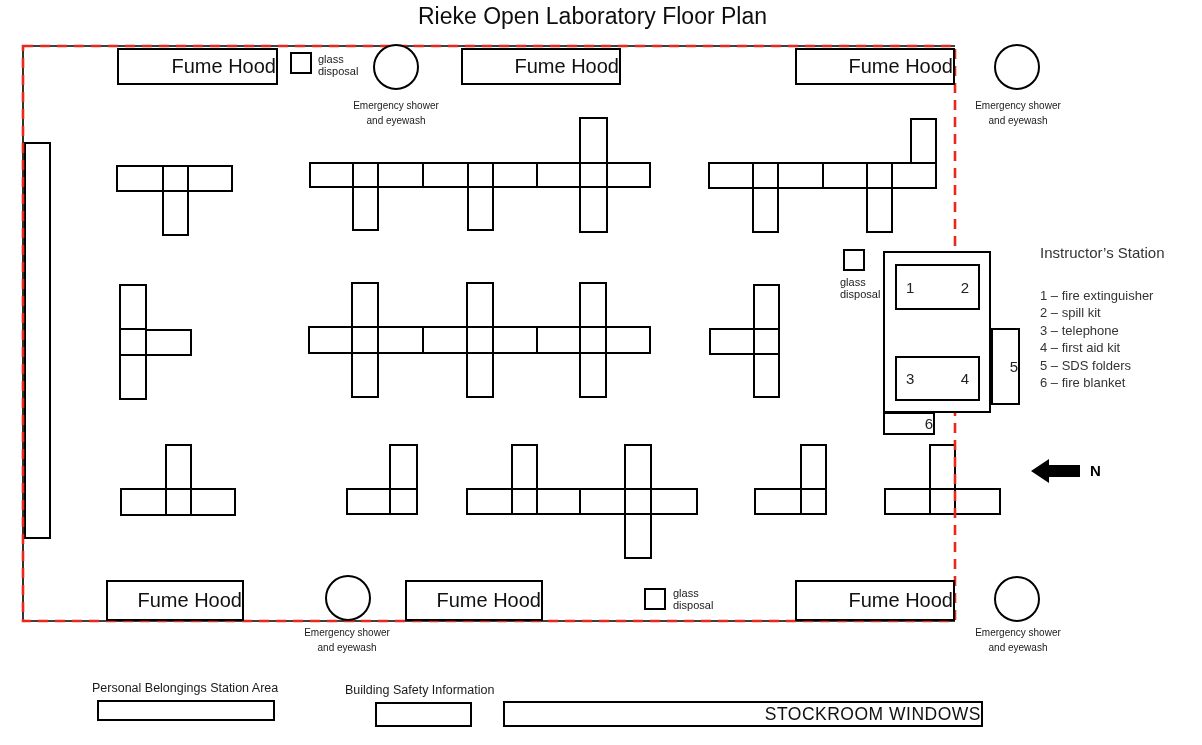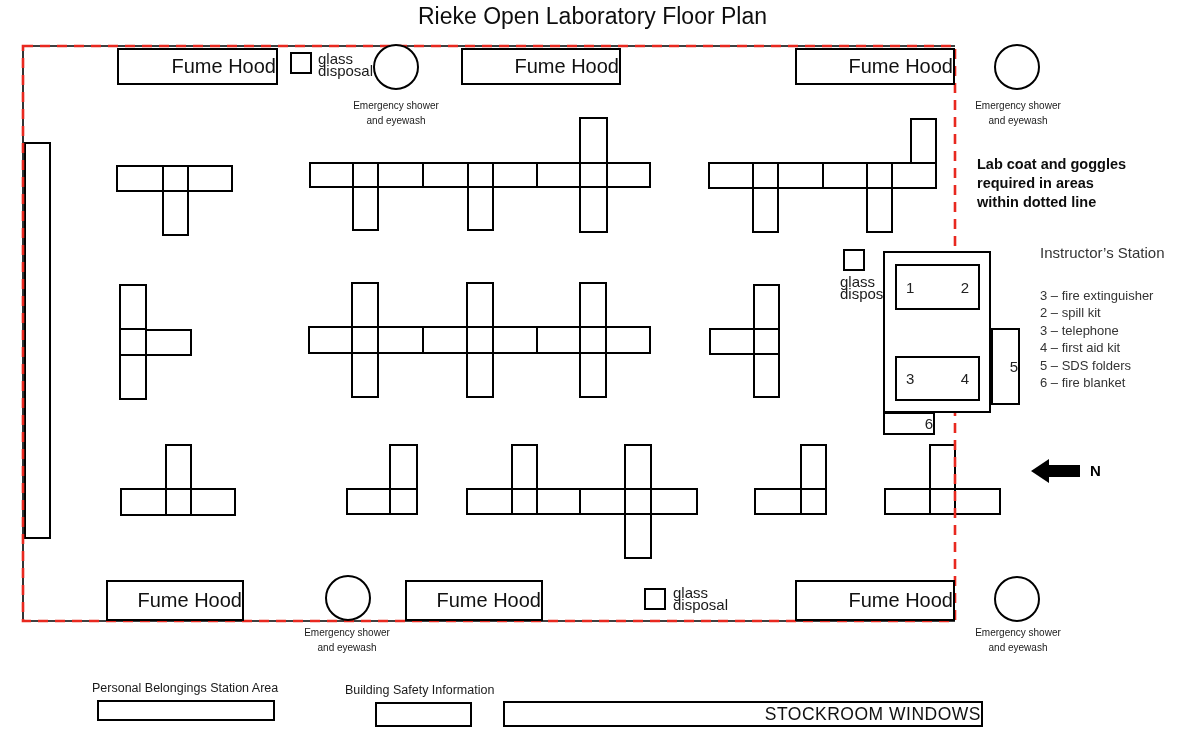--- a/index.html
+++ b/index.html
@@ -7,21 +7,21 @@
   body{font-family:"Liberation Sans",sans-serif;color:#000}
   .canvas{position:relative;width:1202px;height:745px;background:#fff;overflow:hidden}
   .svgwrap{position:absolute;left:0;top:0}
   .box{position:absolute;border:2px solid #000;background:#fff}
   .flexc{display:flex;align-items:center;justify-content:flex-end}
   .title{position:absolute;left:0;top:3px;width:1185px;text-align:center;
          font-size:23px;font-weight:normal;color:#0d0d0d}
   .fume{font-size:20px;color:#111}
   .sq{position:absolute;width:22px;height:22px;border:2px solid #000;background:#fff}
   .circle{position:absolute;width:46px;height:46px;border:2px solid #000;border-radius:50%;background:#fff}
-  .gd-label{position:absolute;font-size:15px;line-height:12px;color:#1a1a1a}
+  .gd-label{position:absolute;font-size:11px;line-height:12px;color:#1a1a1a}
   .shower-label{position:absolute;width:130px;transform:translateX(-50%);
                 text-align:center;font-size:10px;line-height:14.5px;color:#1a1a1a}
   .note{position:absolute;font-weight:bold;font-size:14.5px;line-height:19px;color:#0d0d0d}
   .station-title{position:absolute;font-size:15px;color:#333}
   .legend{position:absolute;font-size:13px;line-height:17.4px;color:#333}
   .num{font-size:15px;color:#222}
   .numrow{display:flex;align-items:center;justify-content:space-between;padding:0 9px}
   .north-n{position:absolute;font-size:15px;font-weight:bold}
   .bottom-label{position:absolute;font-size:12.5px;color:#1a1a1a}
   .stockroom-text{font-size:17.5px;letter-spacing:.5px;color:#111}
@@ -191,46 +191,41 @@
     <div>Emergency shower</div>
     <div>and eyewash</div>
   </div>
 
   <div class="circle" style="left:994px;top:576px"></div>
   <div class="shower-label" style="left:1018px;top:626px">
     <div>Emergency shower</div>
     <div>and eyewash</div>
   </div>
 
-  <div class="note" style="left:977px;top:155px">
-    <div>Lab coat and goggles</div>
-    <div>required in areas</div>
-    <div>within dotted line</div>
-  </div>
 
   <div class="box" style="left:883px;top:251px;width:108px;height:162px"></div>
   <div class="box numrow num" style="left:895px;top:264px;width:85px;height:46px">
     <span>1</span>
     <span>2</span>
   </div>
   <div class="box numrow num" style="left:895px;top:356px;width:85px;height:45px">
     <span>3</span>
     <span>4</span>
   </div>
   <div class="box flexc num" style="left:991px;top:328px;width:29px;height:77px">
     <span>5</span>
   </div>
   <div class="box flexc num" style="left:883px;top:412px;width:52px;height:23px">
     <span>6</span>
   </div>
 
   <div class="station-title" style="left:1040px;top:244px">Instructor’s Station</div>
 
   <div class="legend" style="left:1040px;top:287px">
-    <div>3 – fire extinguisher</div>
+    <div>1 – fire extinguisher</div>
     <div>2 – spill kit</div>
     <div>3 – telephone</div>
     <div>4 – first aid kit</div>
     <div>5 – SDS folders</div>
     <div>6 – fire blanket</div>
   </div>
 
   <div class="north-n" style="left:1090px;top:462px">N</div>
 
   <div class="bottom-label" style="left:92px;top:681px">Personal Belongings Station Area</div>

